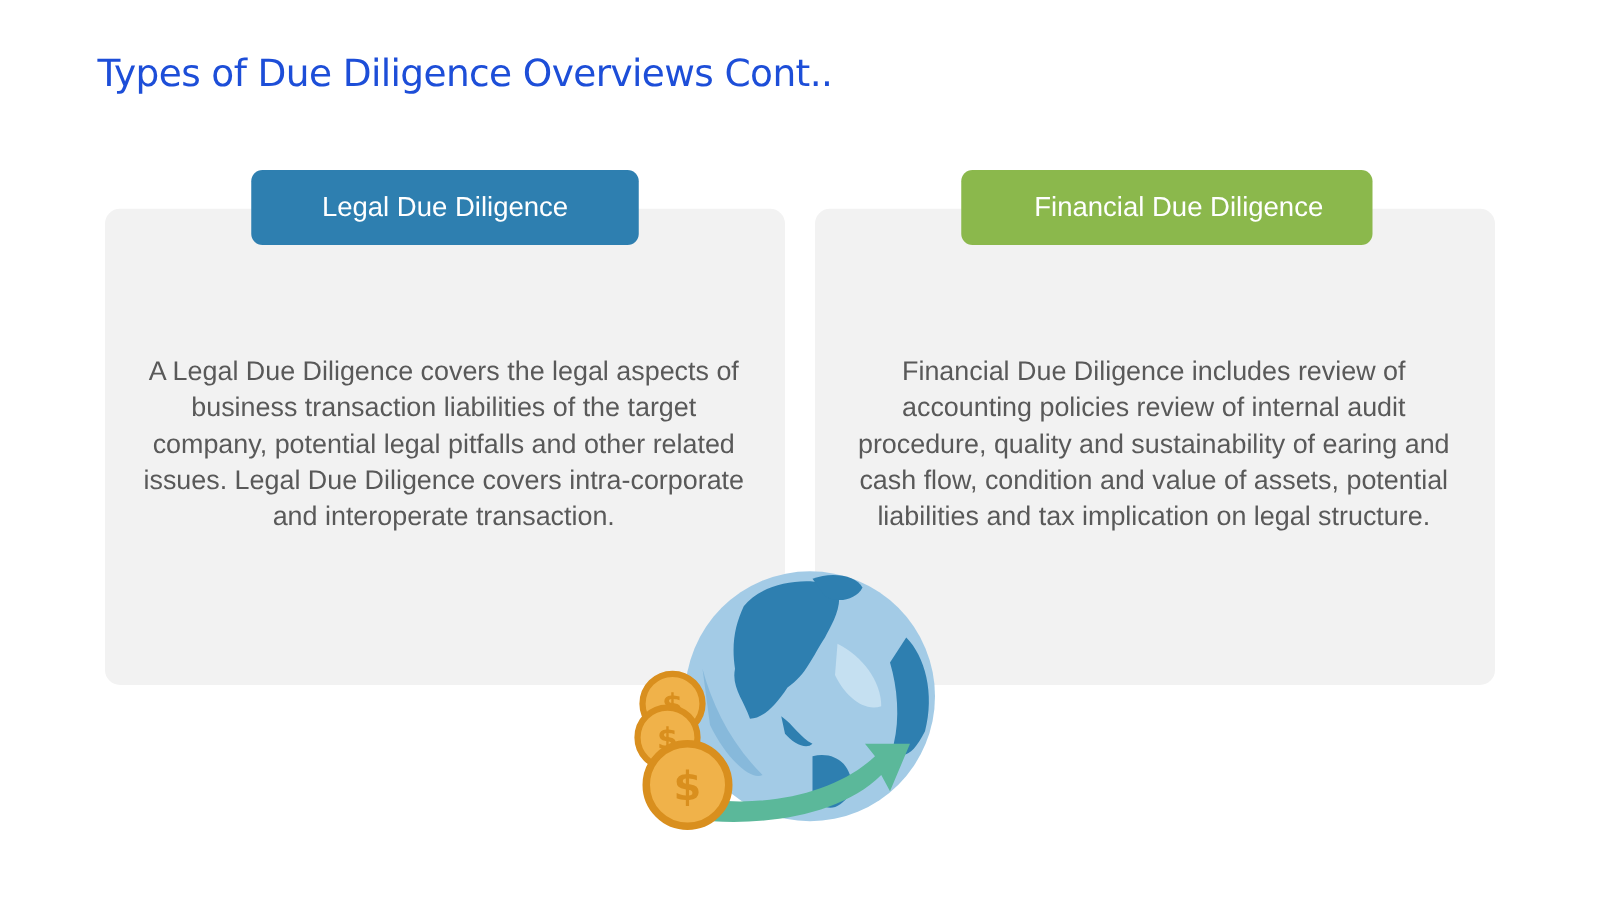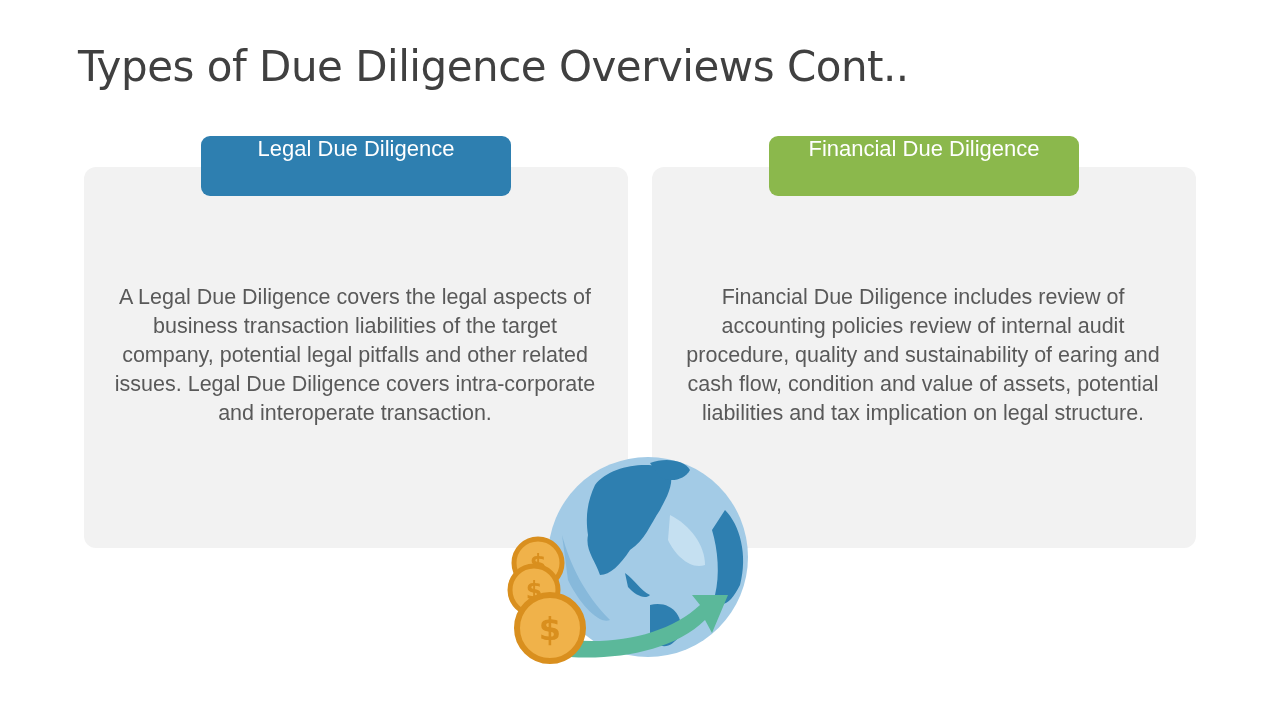--- a/index.html
+++ b/index.html
@@ -1,44 +1,44 @@
 <!DOCTYPE html>
 <html><head>
 <meta charset="utf-8">
 <style>
   html, body { margin:0; padding:0; }
   body { width:1280px; height:720px; background:#ffffff; position:relative; overflow:hidden;
          font-family:"Liberation Sans", sans-serif; }
-  .title { position:absolute; left:78px; top:42px; font-size:42px; color:#404040;
+  .title { position:absolute; left:78px; top:42px; font-size:30px; color:#1d4ed8;
            font-family:"DejaVu Sans", sans-serif; font-weight:normal; letter-spacing:-0.5px; margin:0; }
   .panel { position:absolute; top:167px; width:544px; height:381px; background:#f2f2f2; border-radius:12px; }
   .panel.left { left:84px; }
   .panel.right { left:652px; }
   .badge { position:absolute; top:136px; width:310px; height:60px; border-radius:9px; color:#fff;
-           font-size:22px; display:flex; justify-content:center; }
+           font-size:22px; display:flex; align-items:center; justify-content:center; }
   .badge.left { left:201px; }
   .badge.right { left:769px; }
   .body-text { position:absolute; top:283px; width:500px; text-align:center; font-size:21.5px;
                line-height:29px; color:#595959; }
   .body-text.left { left:105px; }
   .body-text.right { left:673px; }
   .illus { position:absolute; left:500px; top:455px; width:260px; height:220px; }
 </style>
 </head>
 <body>
 
 <h1 class="title">Types of Due Diligence Overviews Cont..</h1>
 
 <div class="panel left"></div>
 <div class="panel right"></div>
 
 <div class="badge left" style="background:#2e7fb0;">
   <span>Legal Due Diligence</span>
 </div>
-<div class="badge right" style="background:#8bb84c;">
+<div class="badge right" style="background:#8bb84c;padding-left:19px;">
   <span>Financial Due Diligence</span>
 </div>
 
 <div class="body-text left">A Legal Due Diligence covers the legal aspects of business transaction liabilities of the target company, potential legal pitfalls and other related issues. Legal Due Diligence covers intra-corporate and interoperate transaction.</div>
 <div class="body-text right">Financial Due Diligence includes review of accounting policies review of internal audit procedure, quality and sustainability of earing and cash flow, condition and value of assets, potential liabilities and tax implication on legal structure.</div>
 
 <div class="illus">
   <svg width="260" height="220" viewBox="0 0 260 220">
 
     <g>

